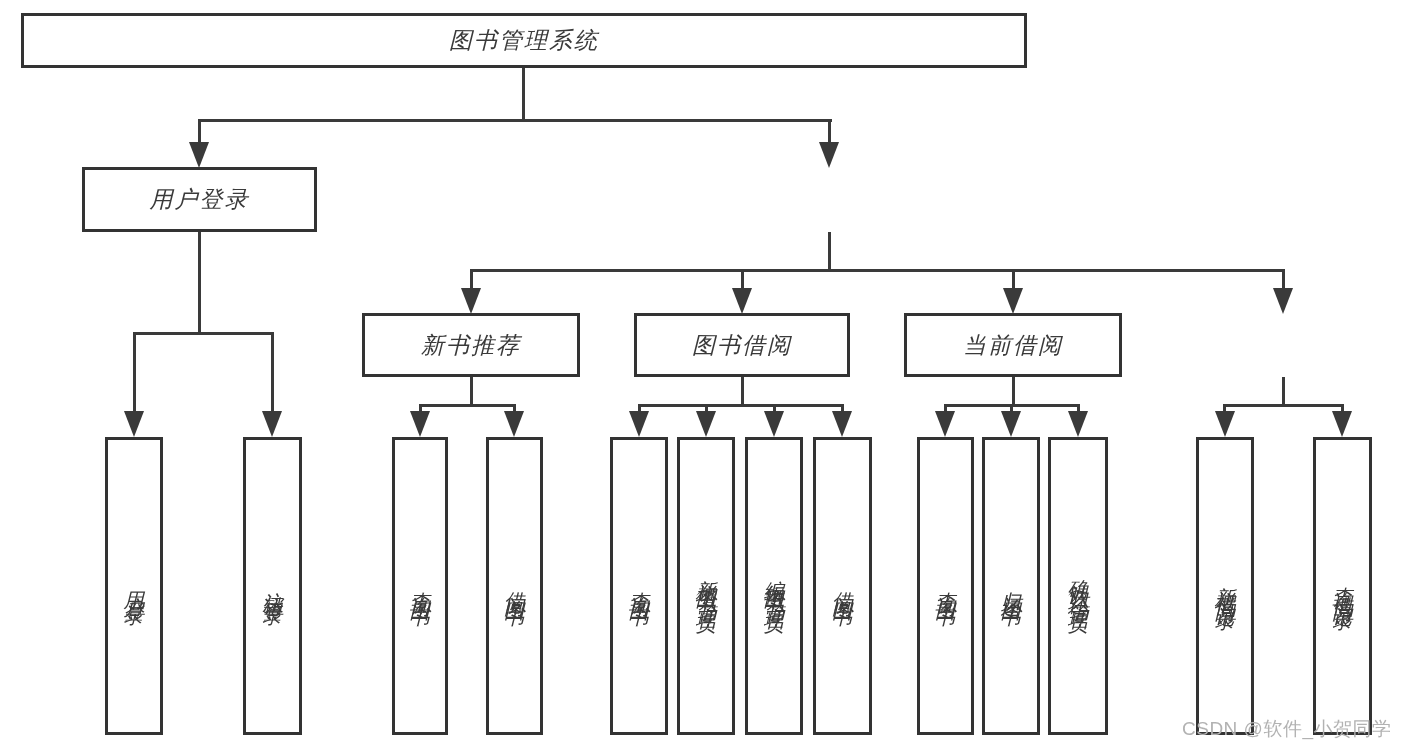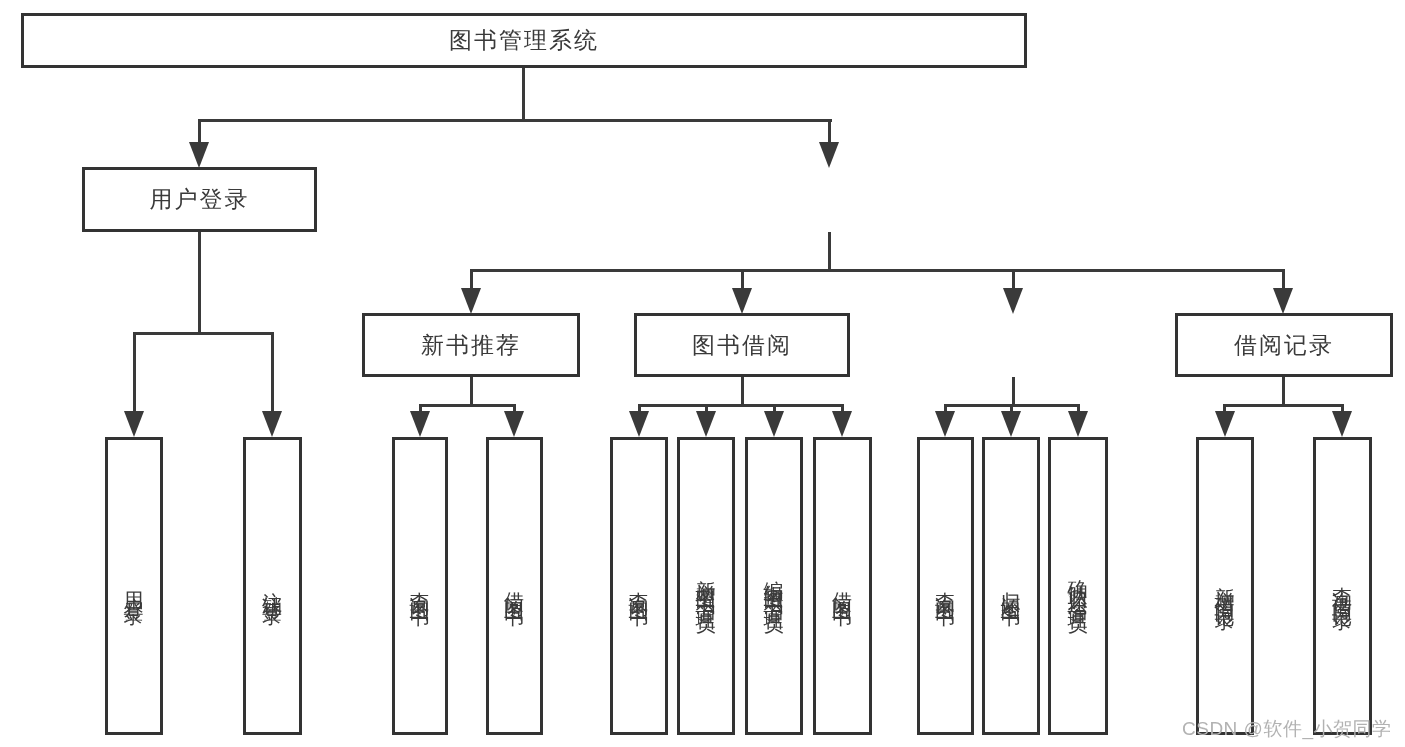--- a/index.html
+++ b/index.html
@@ -5,20 +5,21 @@
   html,body { margin:0; padding:0; background:#ffffff; }
   .stage {
     position:relative; width:1405px; height:747px; background:#ffffff;
     font-family:"Liberation Sans", sans-serif; overflow:hidden;
   }
   .box {
     position:absolute; box-sizing:border-box;
     border:3px solid #333333; background:#ffffff;
     display:flex; align-items:center; justify-content:center;
     color:#3a3a3a;
+    font-style:italic;
   }
   .hbox { font-size:23px; letter-spacing:2px; white-space:nowrap; }
   .vbox {
     writing-mode:vertical-rl; text-orientation:mixed;
     font-size:20px; letter-spacing:5px; line-height:1.4;
     text-align:center;
   }
   .lv { position:absolute; width:3px; background:#3a3a3a; }
   .lh { position:absolute; height:3px; background:#3a3a3a; }
   .arrow {
@@ -35,21 +36,21 @@
 <body>
 
 <div class="stage">
 
   <div class="box hbox" style="left:21px; top:13px; width:1006px; height:55px;">图书管理系统</div>
 
   <div class="box hbox" style="left:82px; top:167px; width:235px; height:65px;">用户登录</div>
 
   <div class="box hbox" style="left:634px; top:313px; width:216px; height:64px;">图书借阅</div>
   <div class="box hbox" style="left:362px; top:313px; width:218px; height:64px;">新书推荐</div>
-  <div class="box hbox" style="left:1175px; top:313px; width:218px; height:64px;">借阅记录</div>
+  <div class="box hbox" style="left:904px; top:313px; width:218px; height:64px;">当前借阅</div>
 
   <div class="box vbox" style="left:105px; top:437px; width:58px; height:298px;">用户登录</div>
   <div class="box vbox" style="left:243px; top:437px; width:59px; height:298px;">注销登录</div>
 
   <div class="box vbox" style="left:392px; top:437px; width:56px; height:298px;">查询图书</div>
   <div class="box vbox" style="left:486px; top:437px; width:57px; height:298px;">借阅图书</div>
 
   <div class="box vbox" style="left:610px; top:437px; width:58px; height:298px;">查询图书</div>
   <div class="box vbox" style="left:677px; top:437px; width:58px; height:298px;">新增图书（管理员）</div>
   <div class="box vbox" style="left:745px; top:437px; width:58px; height:298px;">编辑图书（管理员）</div>

